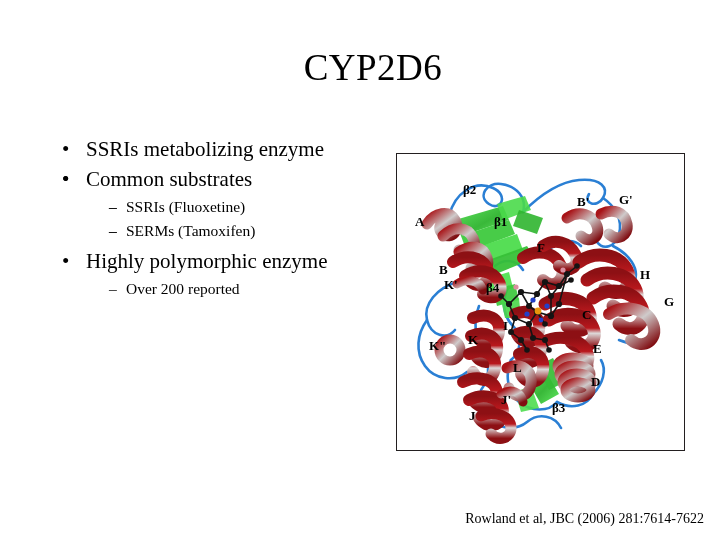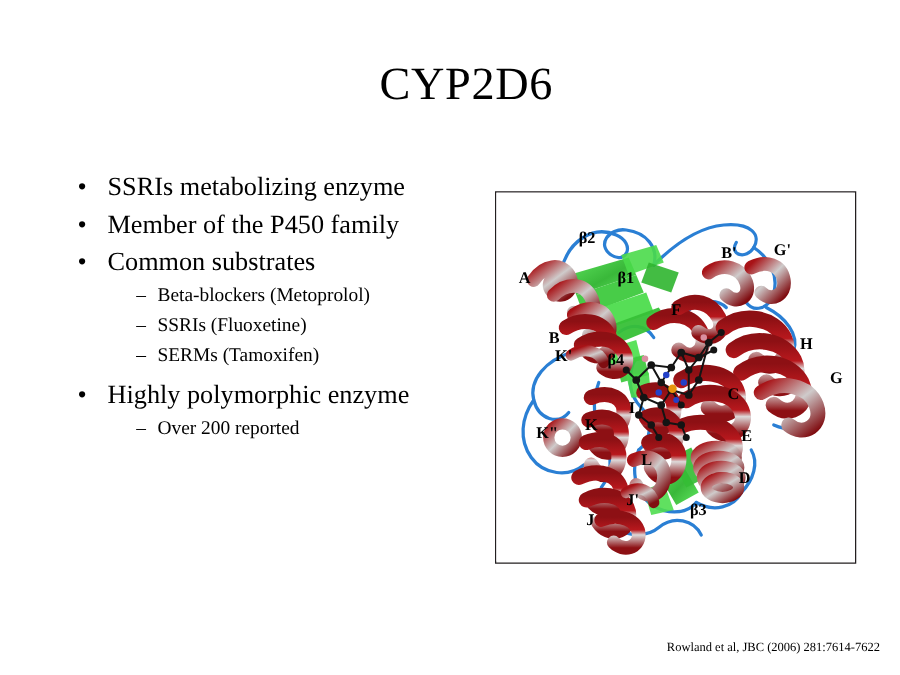--- a/index.html
+++ b/index.html
@@ -58,21 +58,21 @@
     border:1.6px solid #231f20;
     background:#ffffff;
     box-sizing:border-box;
     overflow:hidden;
   }
   #figure svg { display:block; }
 
   #credit {
     position:absolute;
     right:16px; bottom:12px;
-    font-size:10px;
+    font-size:14px;
     line-height:18px;
     color:#000;
   }
 
   .lbl { font-family:"Liberation Serif", serif; font-weight:700; fill:#000; }
 </style>
 </head>
 <body>
 
 <div id="slide">
@@ -81,31 +81,29 @@
 
   <div id="bullets">
 
     <div class="l1">
       <span class="bul">•</span>
       <span class="txt">SSRIs metabolizing enzyme</span>
     </div>
 
     <div class="l1">
       <span class="bul">•</span>
-      <span class="txt">Member of the P450 family</span>
     </div>
 
     <div class="l1">
       <span class="bul">•</span>
       <span class="txt">Common substrates</span>
     </div>
 
     <div class="l2">
       <span class="dash">–</span>
-      <span class="txt">Beta-blockers (Metoprolol)</span>
     </div>
     <div class="l2">
       <span class="dash">–</span>
       <span class="txt">SSRIs (Fluoxetine)</span>
     </div>
     <div class="l2">
       <span class="dash">–</span>
     </div>
     <div class="l2">
       <span class="dash">–</span>

